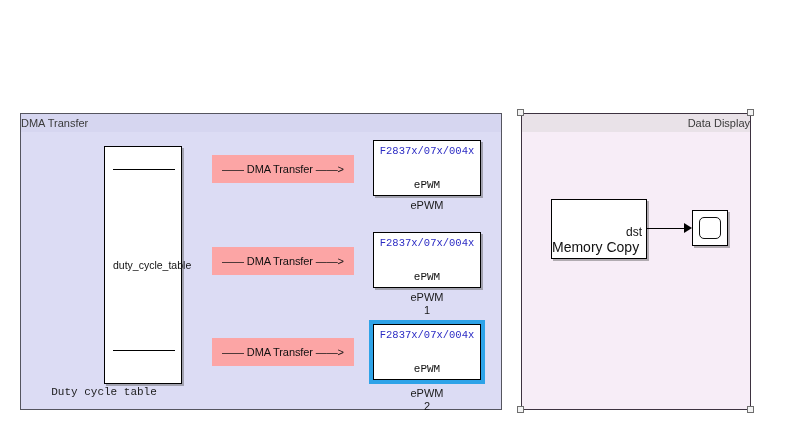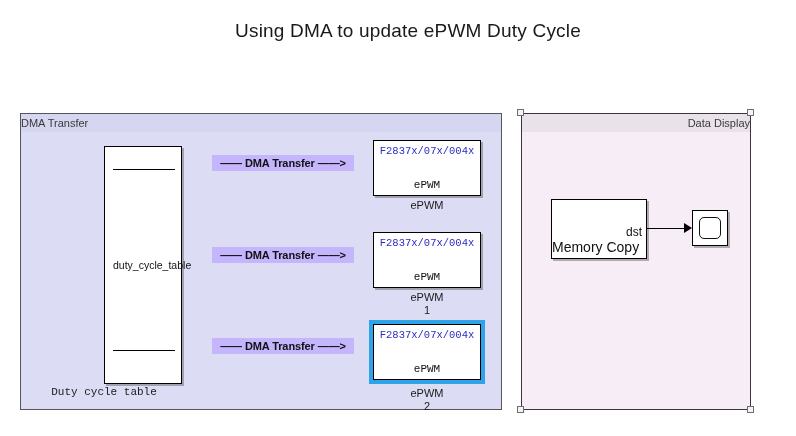--- a/index.html
+++ b/index.html
@@ -180,27 +180,27 @@
 
   #lbl-epwm0 { left: 337px; top: 199px; }
   #lbl-epwm1 { left: 337px; top: 291px; }
   #lbl-epwm2 { left: 337px; top: 387px; }
 
   
   .dma-ann {
     position: absolute;
     left: 212px;
     width: 142px;
-    height: 16px;
-    background: #c4b5fd;
+    height: 28px;
+    background: #fca5a5;
     display: flex;
     align-items: center;
     justify-content: center;
     font-size: 11px;
-    font-weight: bold;
+    font-weight: normal;
     color: #111;
     white-space: nowrap;
     letter-spacing: -0.1px;
   }
   #ann0 { top: 155px; }
   #ann1 { top: 247px; }
   #ann2 { top: 338px; }
 
   
   #blk-memcopy {
@@ -260,21 +260,20 @@
     border: 1.8px solid #111;
     border-radius: 5px;
     background: #fff;
   }
 </style>
 </head>
 <body>
 
 <div id="canvas">
 
-  <div class="title">Using DMA to update ePWM Duty Cycle</div>
 
   <div class="panel" id="panel-dma">
     <div class="panel-title">DMA Transfer</div>
   </div>
 
   <div class="block" id="blk-table">
     <div class="tbl-line top"></div>
     <div class="tbl-text">duty_cycle_table</div>
     <div class="tbl-line bot"></div>
   </div>

